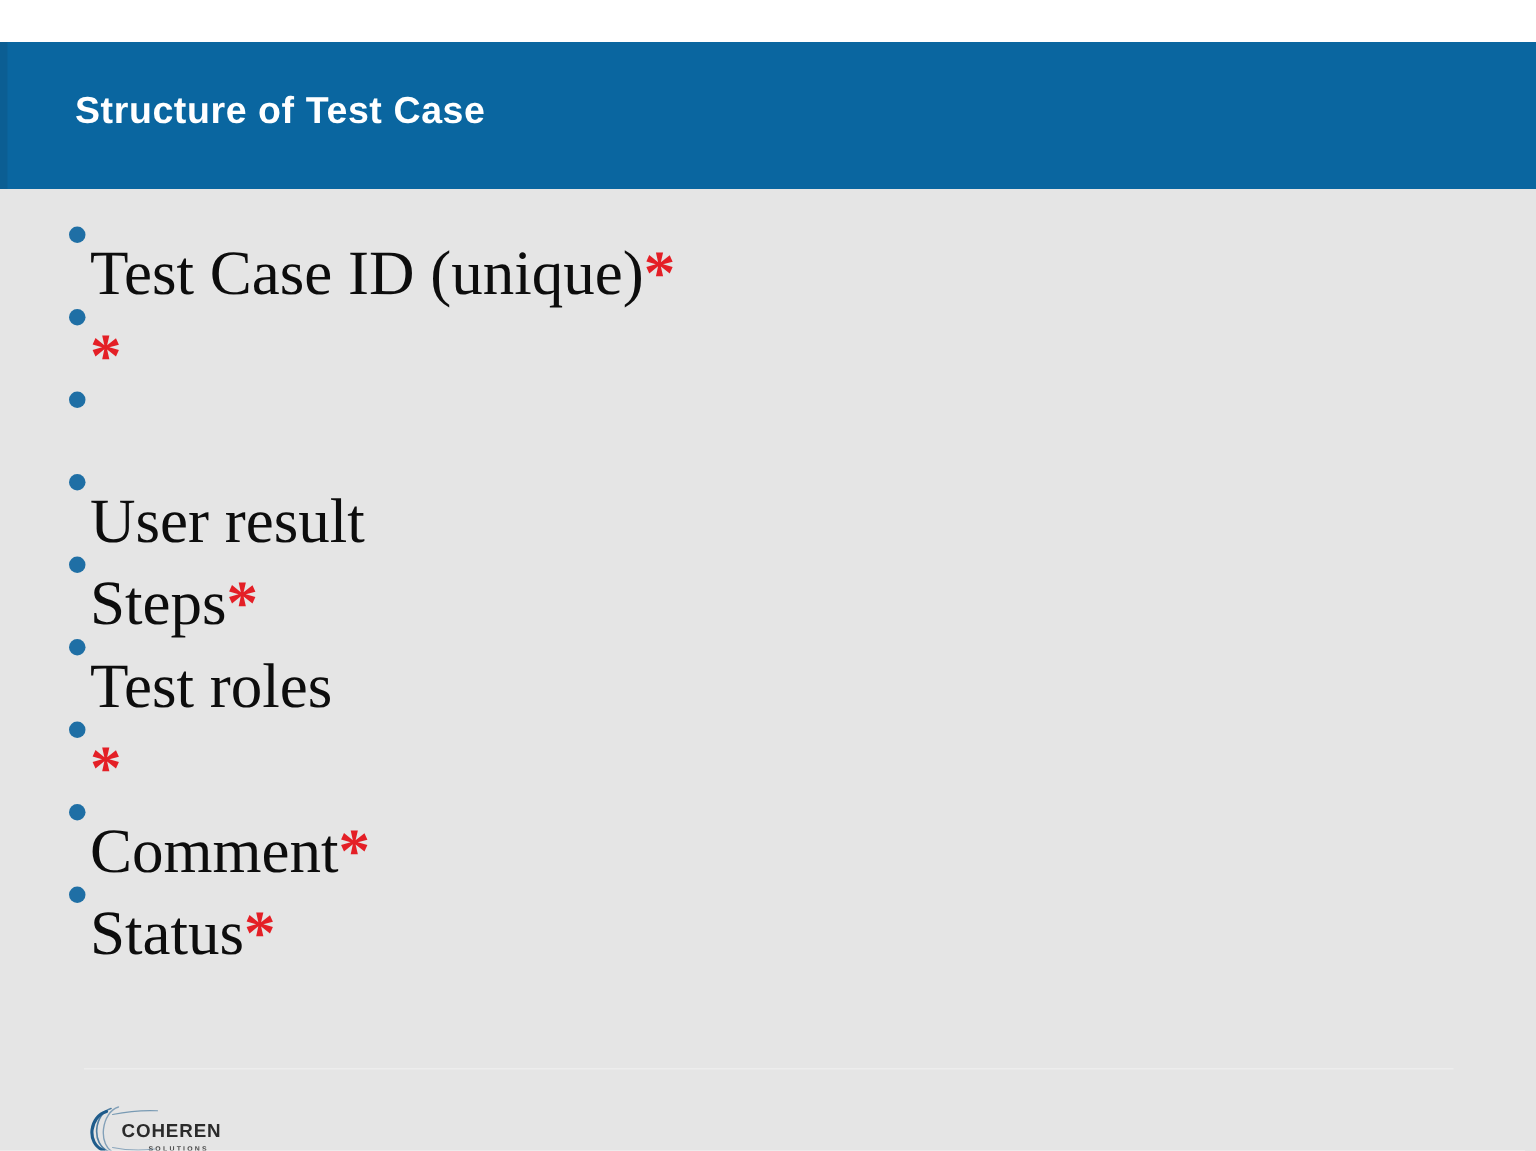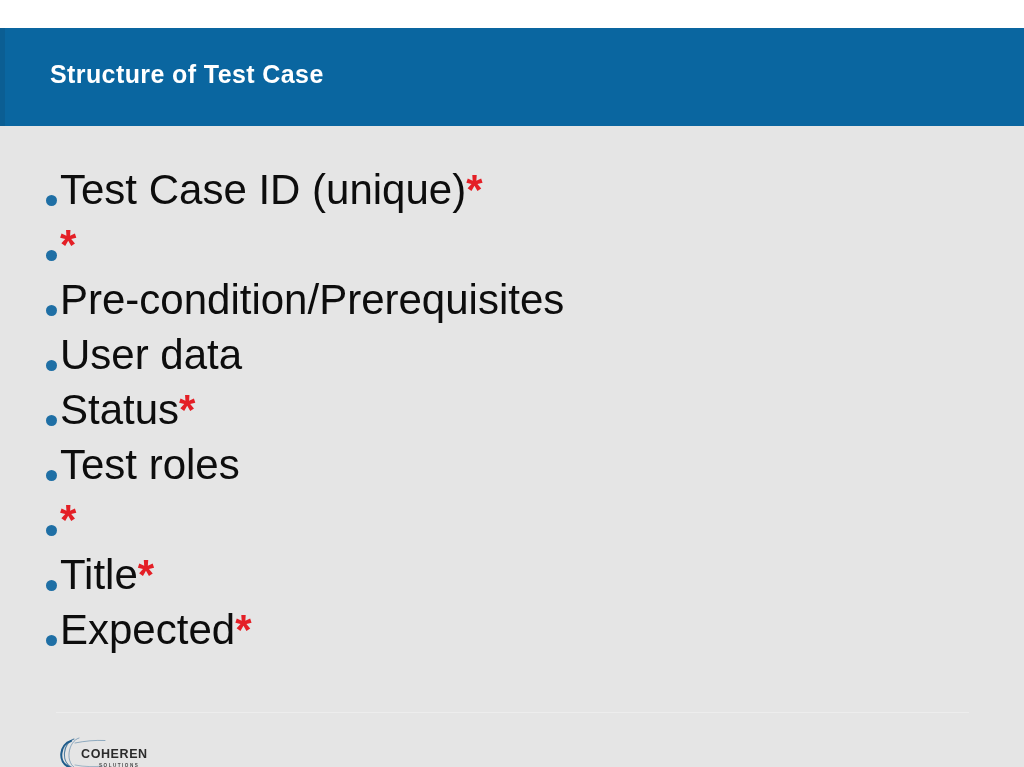--- a/index.html
+++ b/index.html
@@ -53,23 +53,24 @@
 
   
   .content {
     position: absolute;
     left: 46px;
     top: 131px;
     width: 930px;
   }
   .bullet-row {
     display: flex;
-    align-items: flex-end;
+    align-items: flex-start;
     height: 55px;
     white-space: nowrap;
+    font-family: Liberation Serif, serif;
   }
   .bullet-dot {
     flex: 0 0 auto;
     width: 11px;
     height: 11px;
     border-radius: 50%;
     background: #1F6FA5;
     position: relative;
     top: -8px;
     margin-right: 3px;
@@ -125,56 +126,55 @@
         <span class="req-star">*</span>
     </div>
 
     <div class="bullet-row">
       <span class="bullet-dot"></span>
         <span class="req-star">*</span>
     </div>
 
     <div class="bullet-row">
       <span class="bullet-dot"></span>
-      <span class="bullet-text">Pre-condition/Prerequisites</span>
         <span class="req-star"></span>
     </div>
 
     <div class="bullet-row">
       <span class="bullet-dot"></span>
-      <span class="bullet-text">User data</span>
+      <span class="bullet-text">User result</span>
         <span class="req-star"></span>
     </div>
 
     <div class="bullet-row">
       <span class="bullet-dot"></span>
-      <span class="bullet-text">Status</span>
+      <span class="bullet-text">Steps</span>
         <span class="req-star">*</span>
     </div>
 
     <div class="bullet-row">
       <span class="bullet-dot"></span>
       <span class="bullet-text">Test roles</span>
         <span class="req-star"></span>
     </div>
 
     <div class="bullet-row">
       <span class="bullet-dot"></span>
         <span class="req-star">*</span>
     </div>
 
     <div class="bullet-row">
       <span class="bullet-dot"></span>
-      <span class="bullet-text">Title</span>
+      <span class="bullet-text">Comment</span>
         <span class="req-star">*</span>
     </div>
 
     <div class="bullet-row">
       <span class="bullet-dot"></span>
-      <span class="bullet-text">Expected</span>
+      <span class="bullet-text">Status</span>
         <span class="req-star">*</span>
     </div>
 
   </div>
 
   <div class="footer-rule"></div>
 
   <div class="logo">
     <svg width="92" height="40" viewBox="0 0 92 40" xmlns="http://www.w3.org/2000/svg">
       <g fill="none" stroke="#1F5C8B" stroke-linecap="round">

